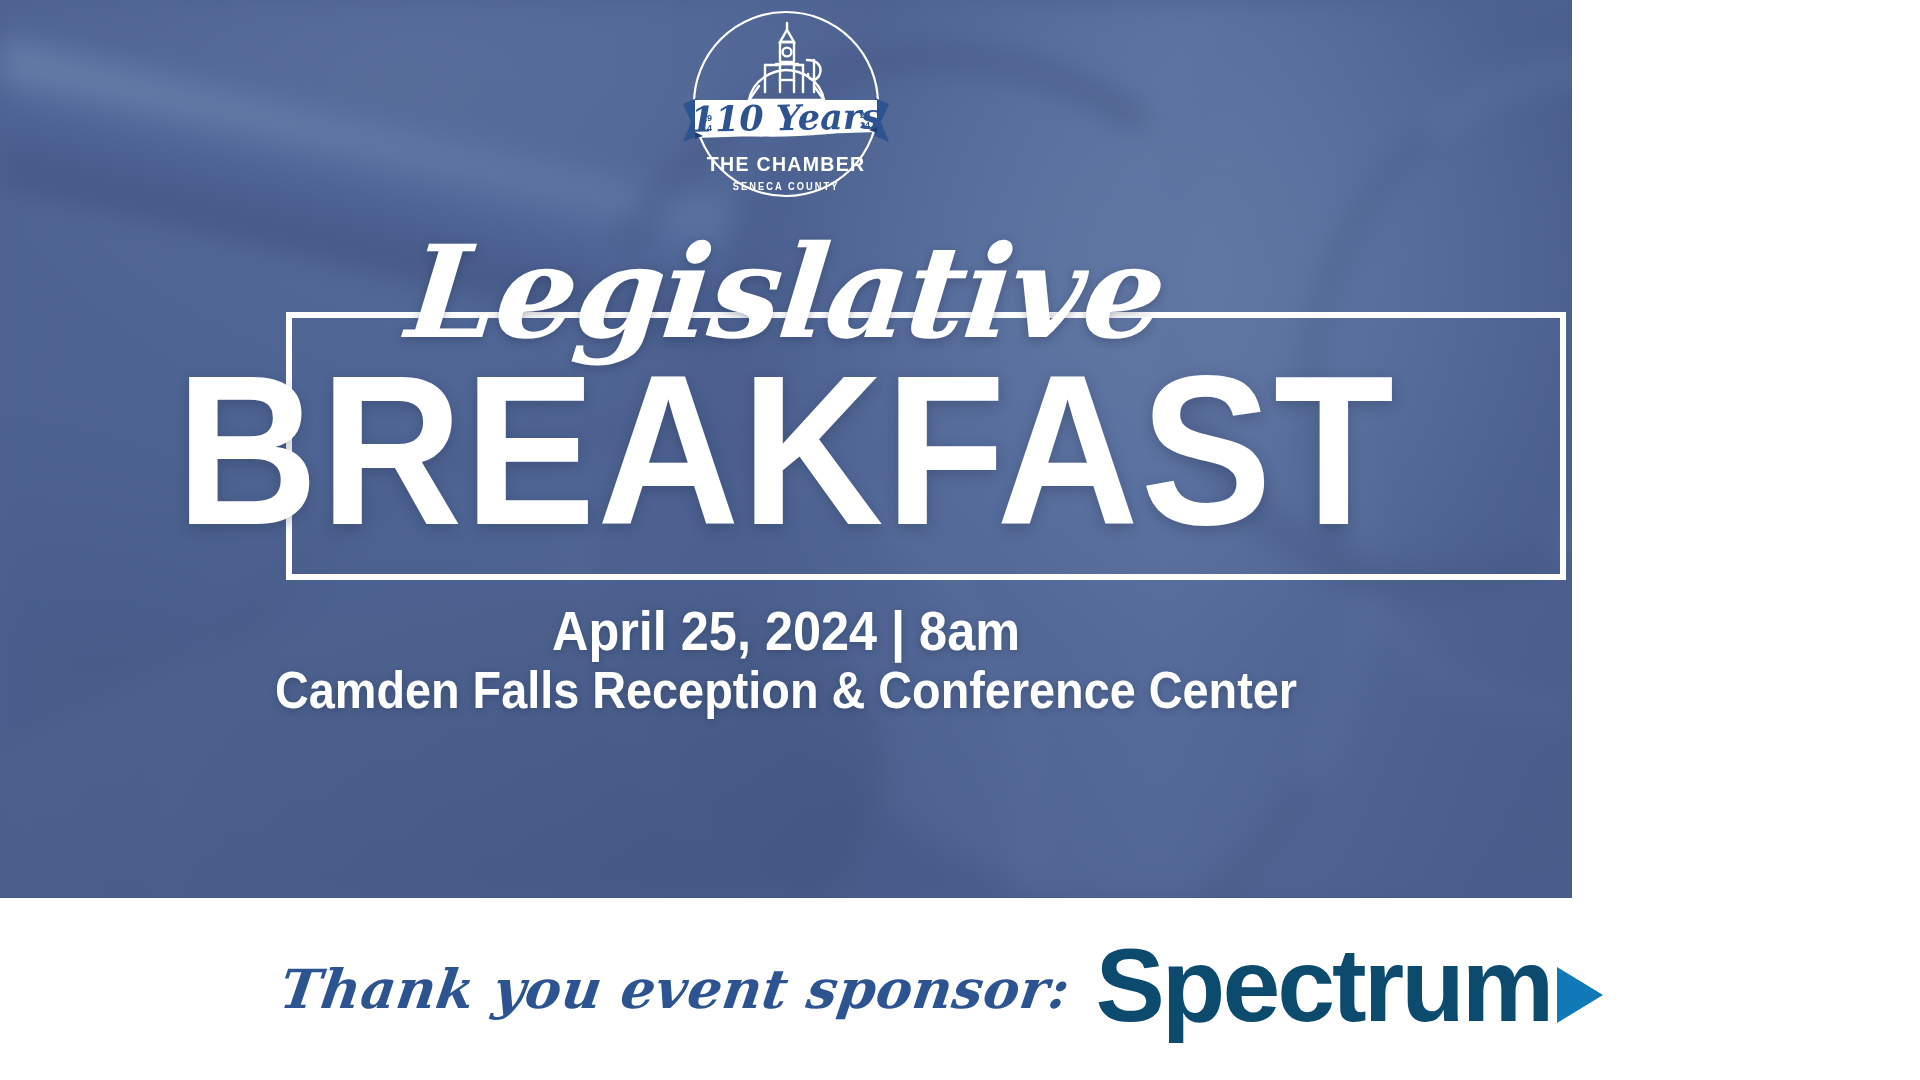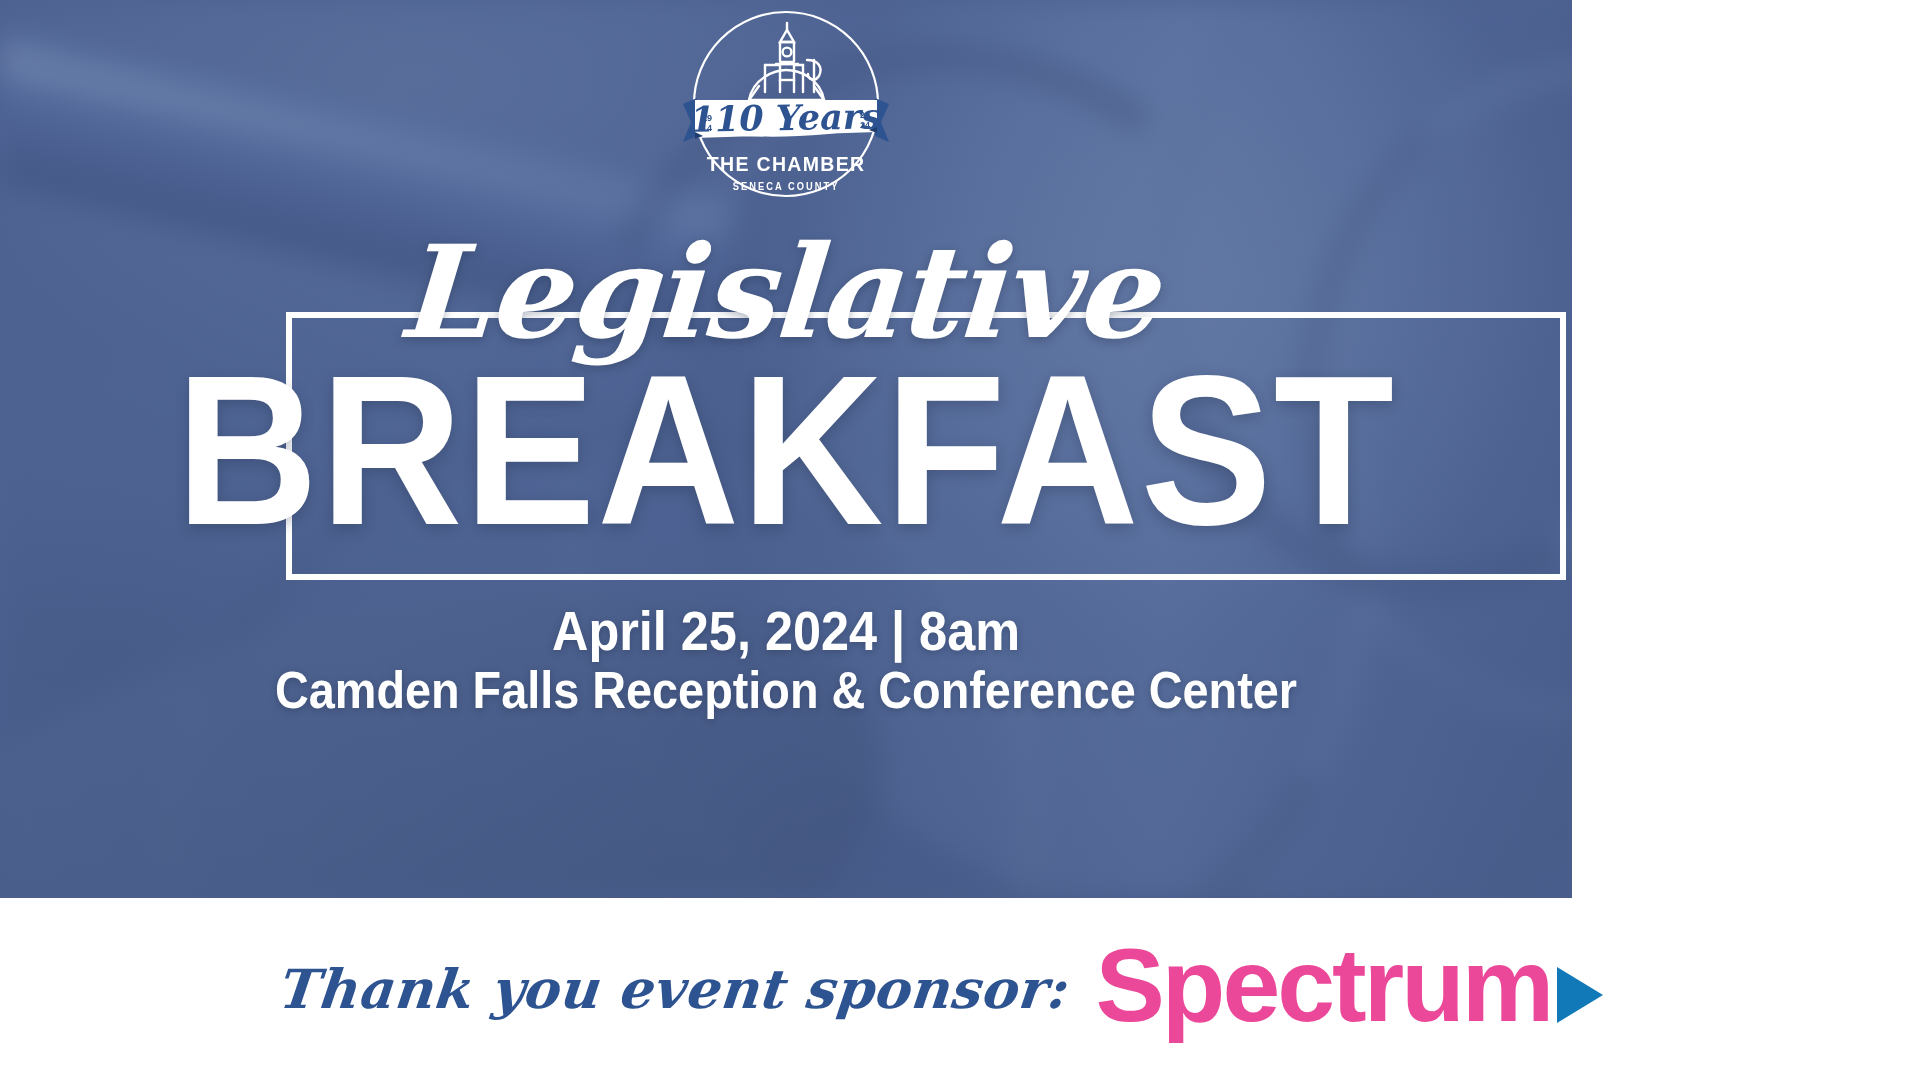--- a/index.html
+++ b/index.html
@@ -244,21 +244,21 @@
     letter-spacing: 0.5px;
     transform: skewX(-8deg);
     white-space: nowrap;
   }
   .spectrum-logo {
     display: flex;
     align-items: center;
     gap: 6px;
   }
   .spectrum-word {
-    color: #ec4899;
+    color: #0c4a6e;
     font-family: "Liberation Sans", sans-serif;
     font-weight: 700;
     font-size: 104px;
     letter-spacing: -3px;
     line-height: 1;
     transform: translateY(-4px);
   }
   .spectrum-tri {
     width: 0; height: 0;
     border-top: 28px solid transparent;

